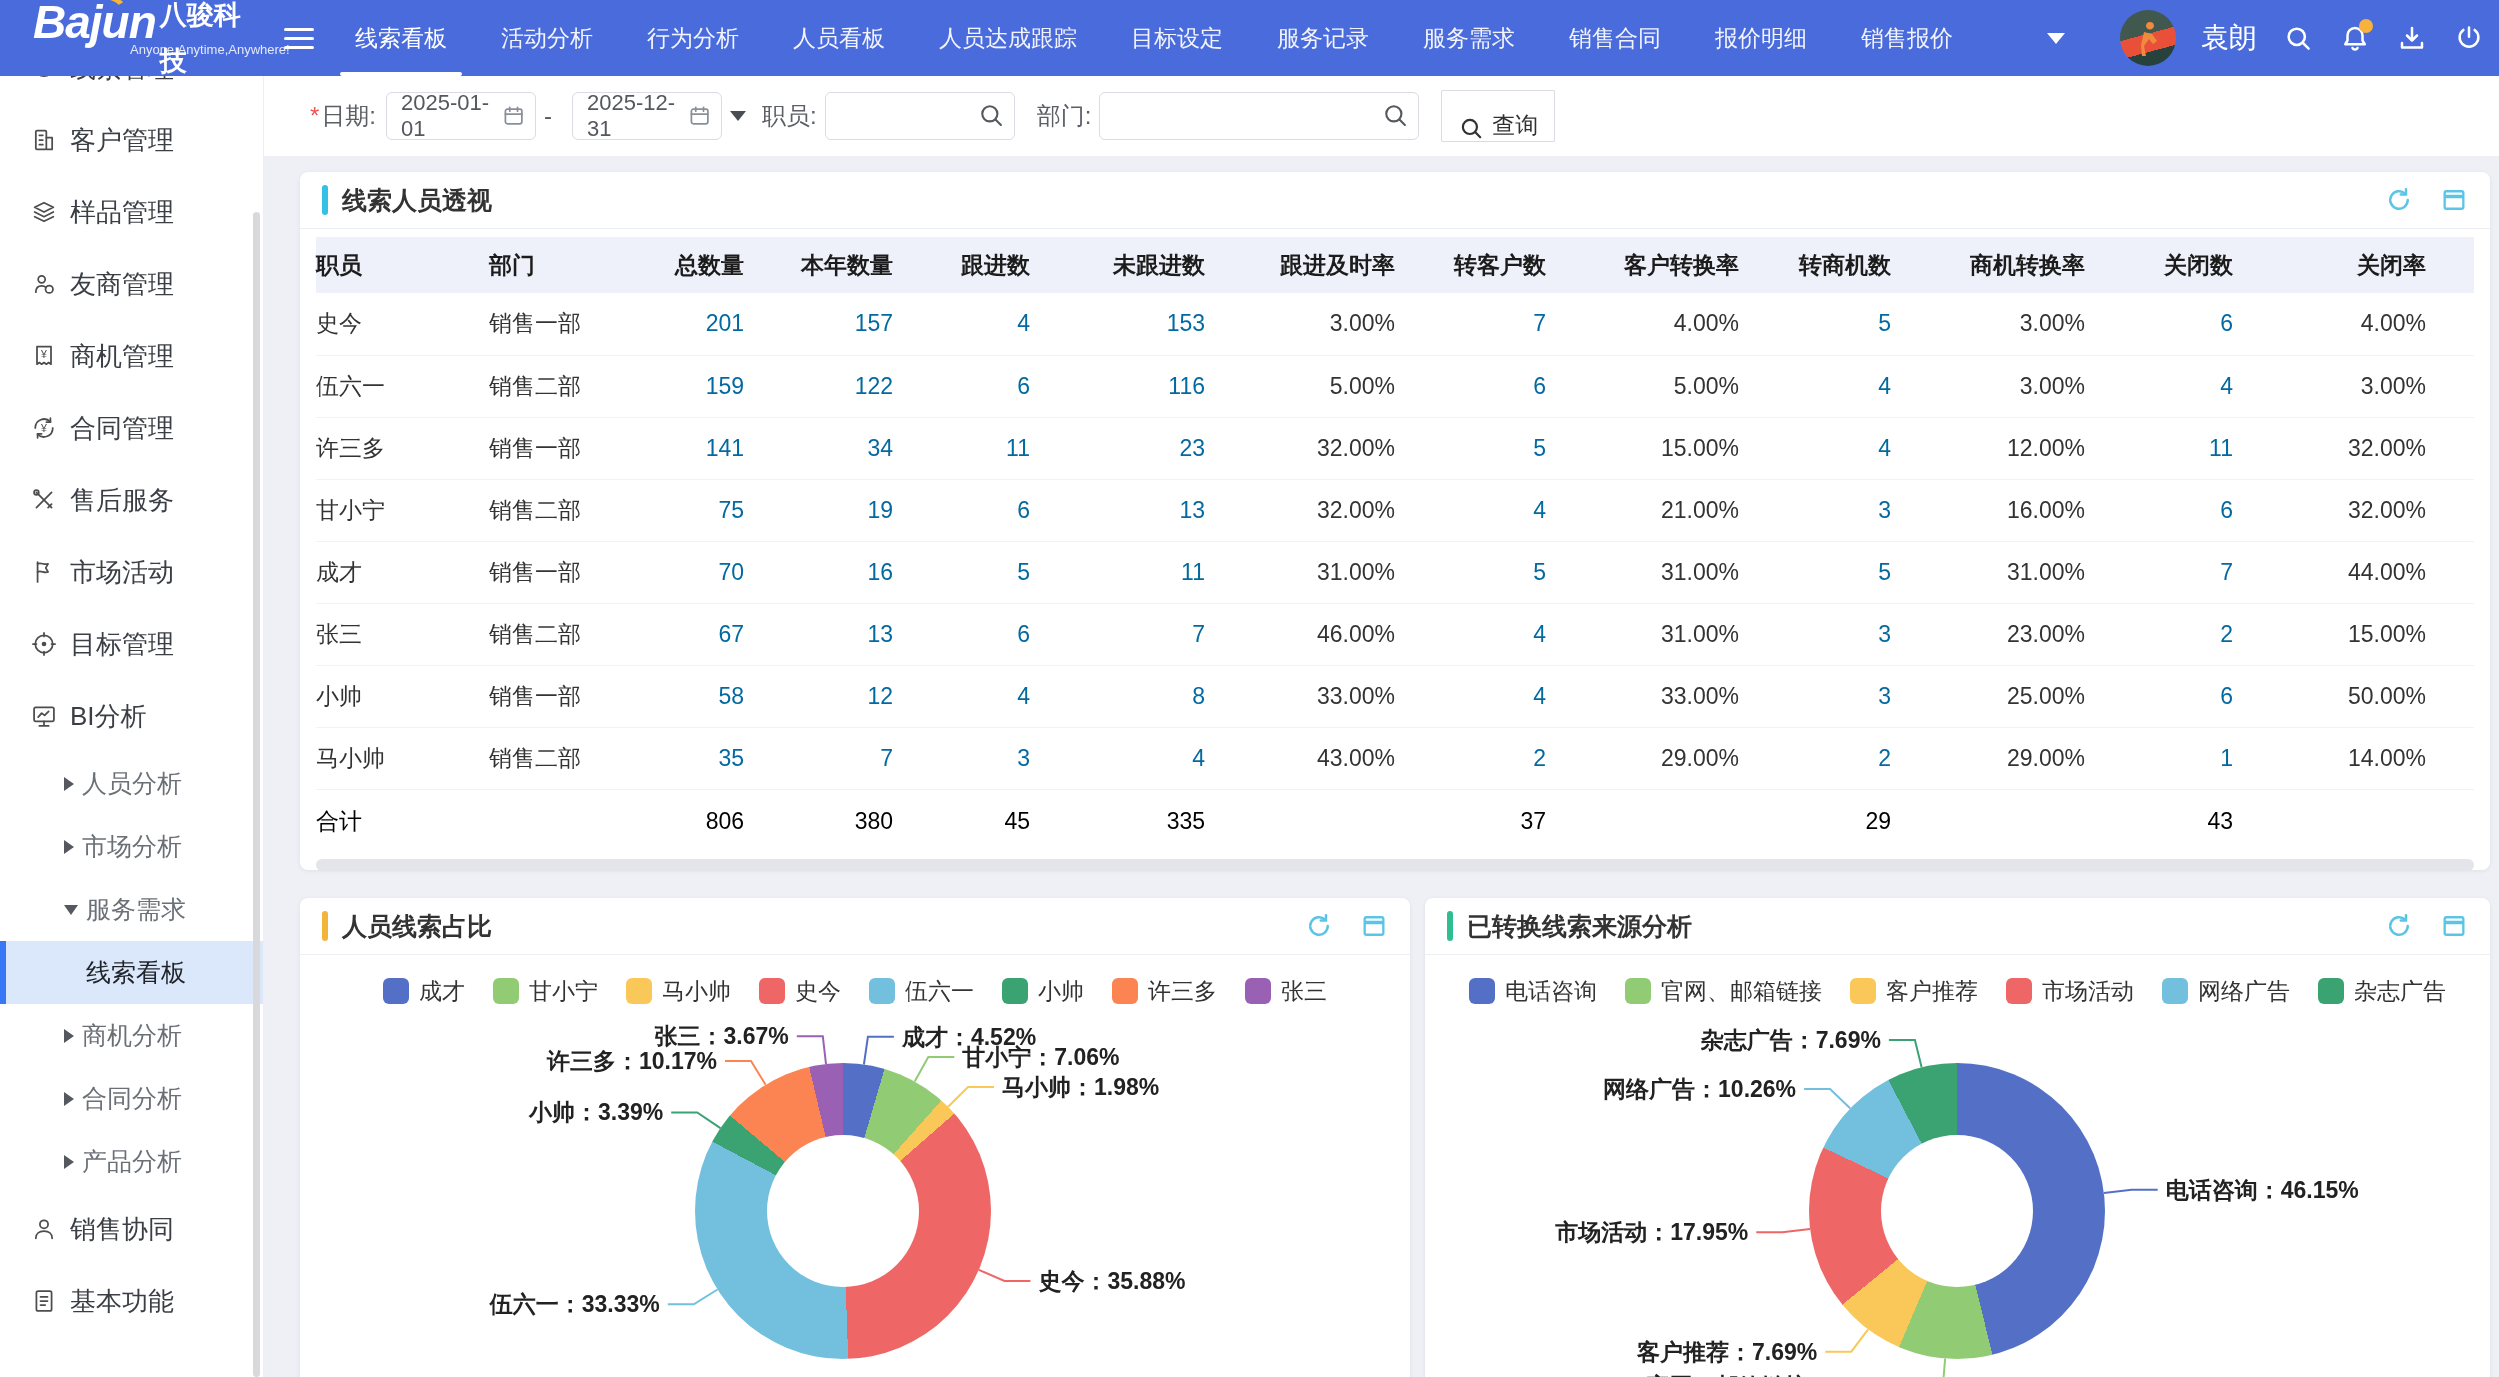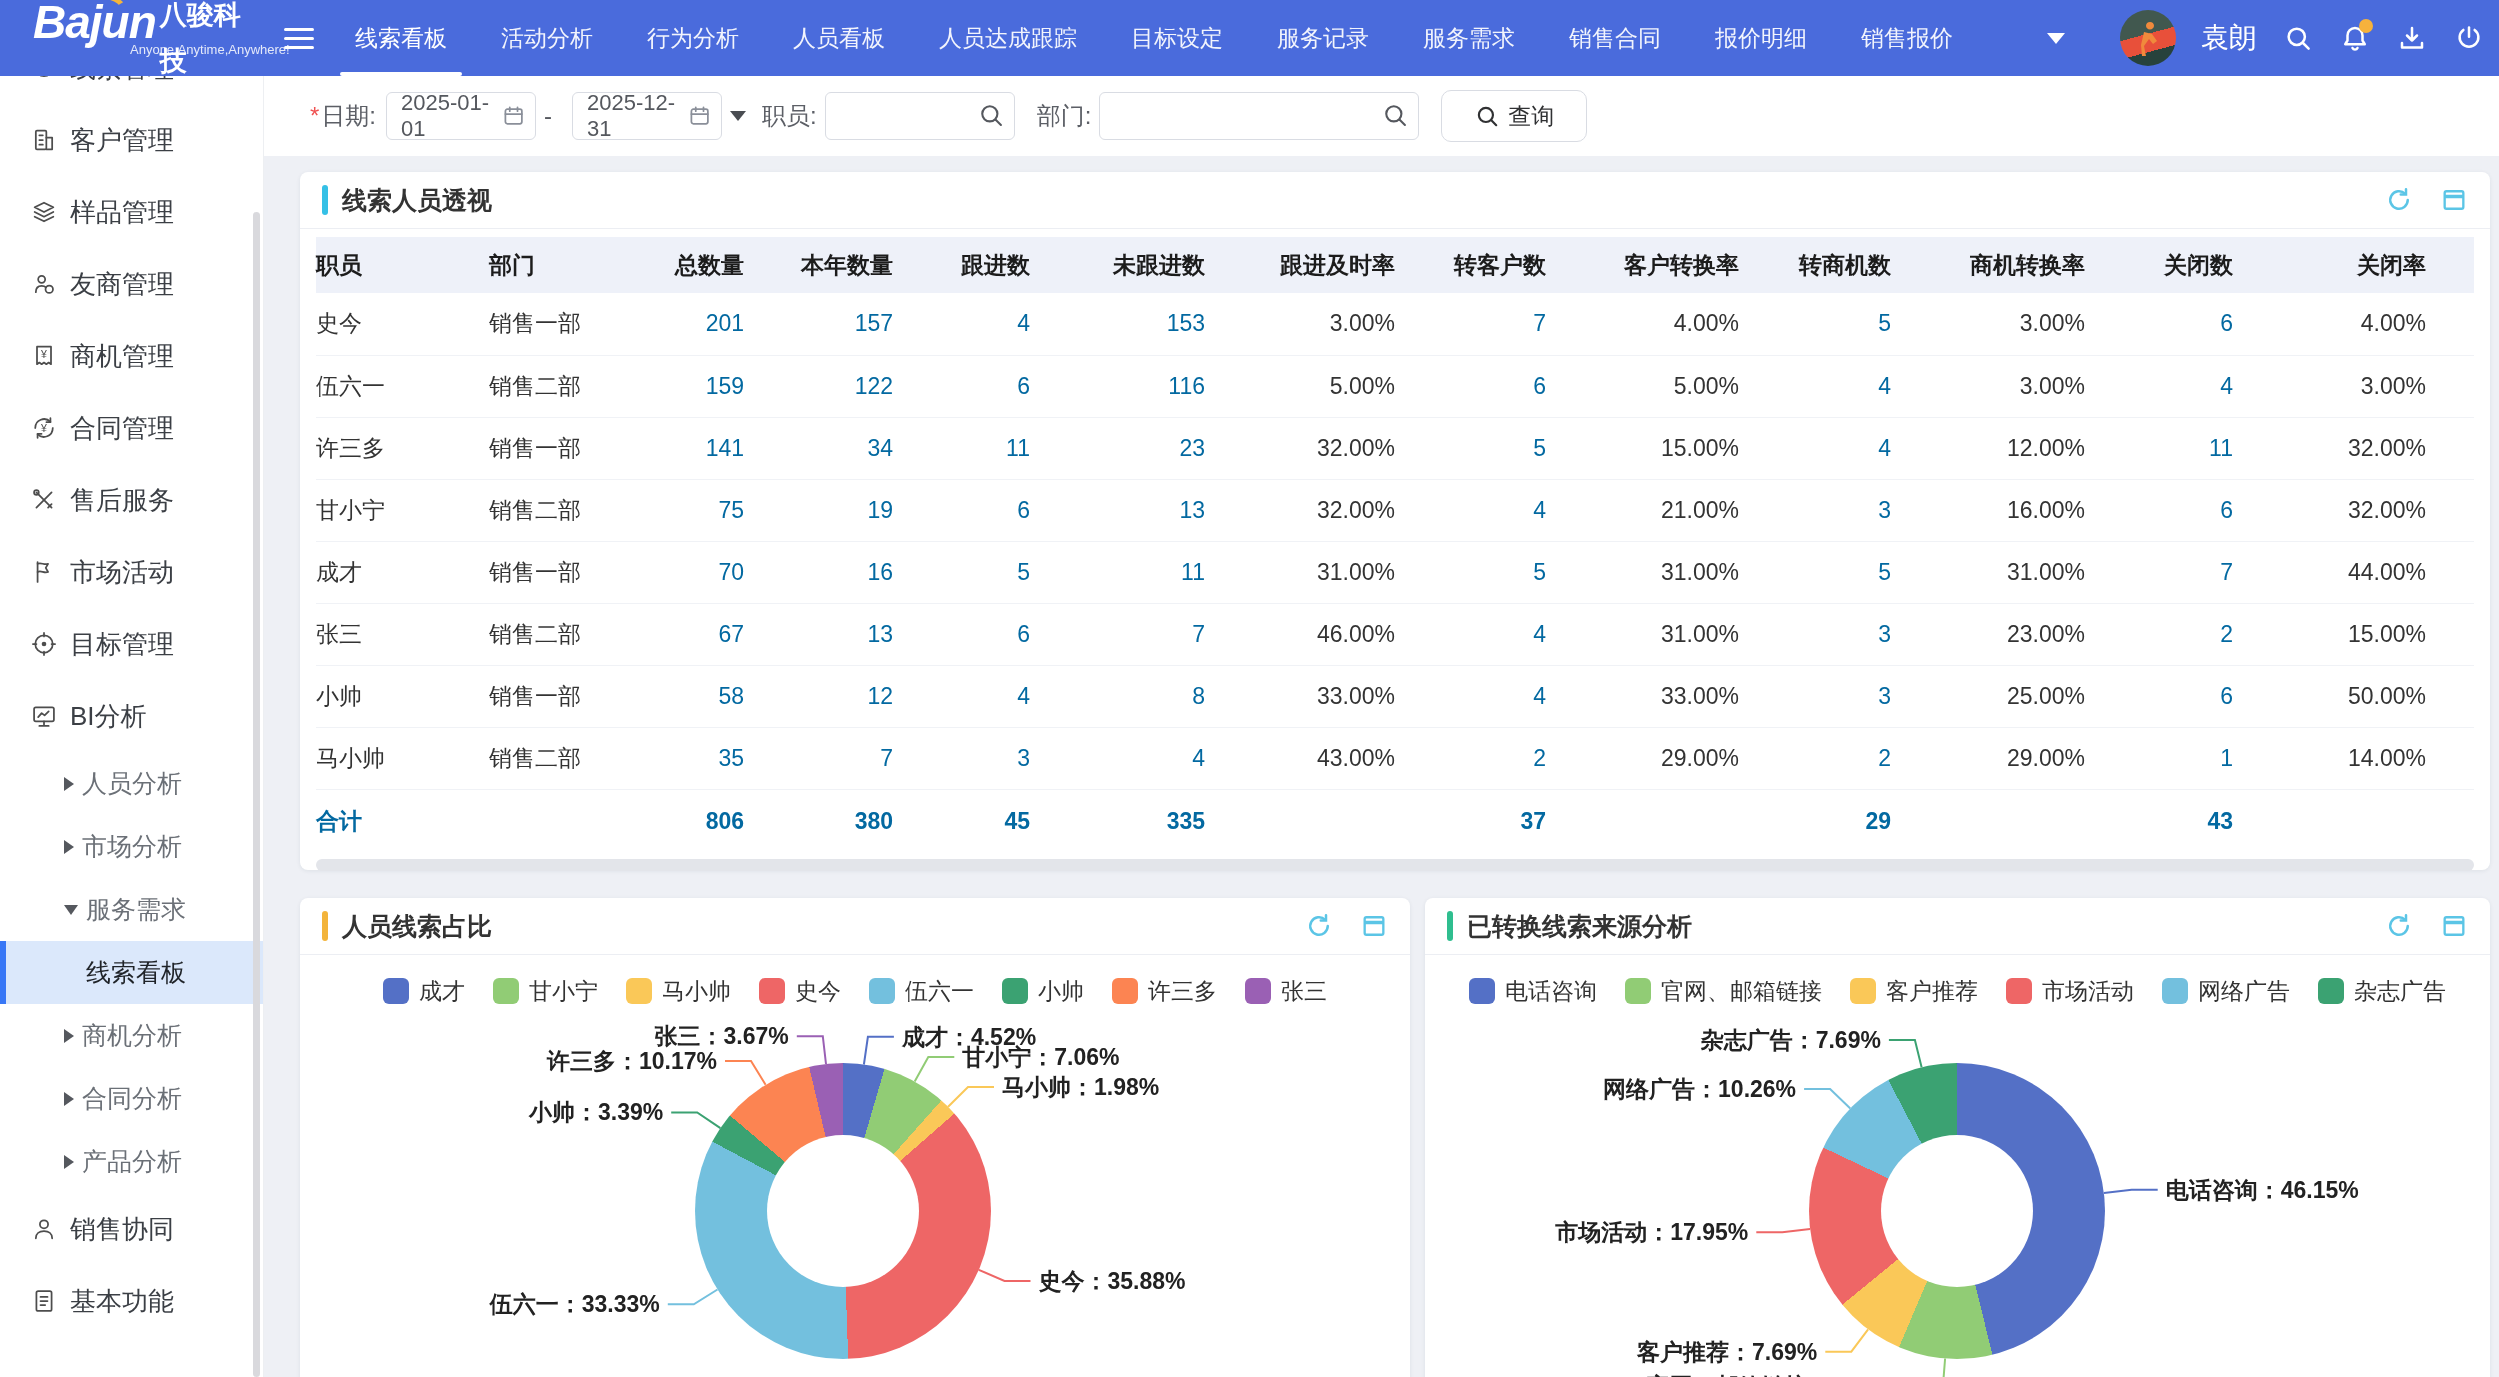--- a/index.html
+++ b/index.html
@@ -43,41 +43,41 @@
   .filterbar{height:80px;background:#fff;display:flex;align-items:center;padding-left:46px;font-size:24px;color:#5c5f66}
   .star{color:#f05252;margin-right:2px}
   .fld{display:flex;align-items:center;border:1px solid #d9dce3;border-radius:6px;background:#fff;height:48px}
   .date-box{width:150px;padding:0 10px 0 14px;margin-left:10px;justify-content:space-between;font-size:22px;color:#55585e;cursor:pointer}
   .range-sep{margin:0 8px;color:#55585e}
   .small-caret{width:0;height:0;border-left:8px solid transparent;border-right:8px solid transparent;border-top:10px solid #4a4d52;margin:0 16px 0 8px}
   .search-box{position:relative;margin-left:8px}
   .search-box input{border:1px solid #d9dce3;border-radius:6px;height:48px;font-size:22px;padding:0 48px 0 14px;outline:none;color:#333;font-family:inherit}
   .search-box .mag{position:absolute;right:10px;top:9px;cursor:pointer}
   .lbl2{margin-left:22px}
-  .query-btn{margin-left:22px;height:52px;padding:0 32px;border:1px solid #d9dce3;border-radius:10px;background:#fff;display:flex;align-items:center;gap:8px;font-size:23px;color:#303133;cursor:pointer}
+  .query-btn{margin-left:22px;height:52px;padding:0 16px;border:1px solid #d9dce3;border-radius:1px;background:#fff;display:flex;align-items:flex-end;gap:8px;font-size:23px;color:#303133;cursor:pointer}
 
   .panel{position:absolute;background:#fff;border-radius:8px;box-shadow:0 1px 4px rgba(31,45,61,.08)}
   .panel-head{height:56px;display:flex;align-items:center;padding:0 22px}
   .accent{width:6px;height:30px;border-radius:3px;margin-right:14px}
   .panel-title{font-size:25px;font-weight:600;color:#333}
   .panel-icons{margin-left:auto;display:flex;gap:26px;align-items:center}
   .panel-icons span{cursor:pointer;display:flex}
   .panel-div{height:1px;background:#eceef3}
 
   
   .table-panel{left:36px;right:9px;top:96px;height:698px}
   table{border-collapse:collapse;table-layout:fixed;margin:8px 16px 0;width:calc(100% - 32px)}
   thead tr{background:#eef1f9;height:56px}
   th{font-size:23px;font-weight:700;color:#1c1c1c;white-space:nowrap}
   td{height:62px;font-size:23px;color:#333;border-bottom:1px solid #f0f2f6;white-space:nowrap}
   .c-left{text-align:left}
   .c-right{text-align:right}
   th:last-child,td:last-child{padding-right:48px}
   .lnk{color:#0369a1;cursor:pointer}
-  tr.total td{height:64px;font-weight:700;color:#0369a1;border-bottom:none}
+  tr.total td{height:64px;font-weight:400;color:#000000;border-bottom:none}
   .hscroll{height:12px;border-radius:6px;background:#e3e5ea;margin:6px 16px 0;cursor:pointer}
 
   
   .bl{left:36px;top:822px;width:1110px;height:520px}
   .br{left:1161px;top:822px;width:1065px;height:520px}
   .legend-row{height:64px;margin-top:4px;display:flex;align-items:center;justify-content:center;gap:28px;flex-wrap:nowrap}
   .legend-item{display:flex;align-items:center;gap:10px;font-size:23px;color:#333;cursor:pointer;white-space:nowrap}
   .legend-swatch{width:26px;height:26px;border-radius:6px}
   .chart-area{position:relative;height:392px}
   .donut-ring{position:absolute;width:296px;height:296px;border-radius:50%}

